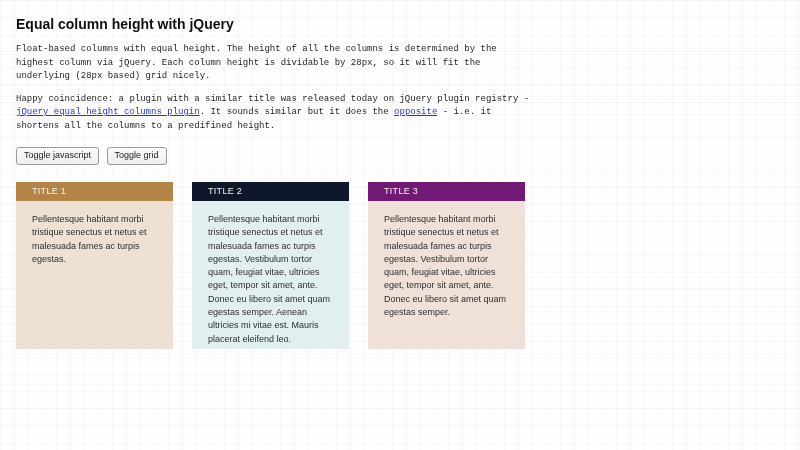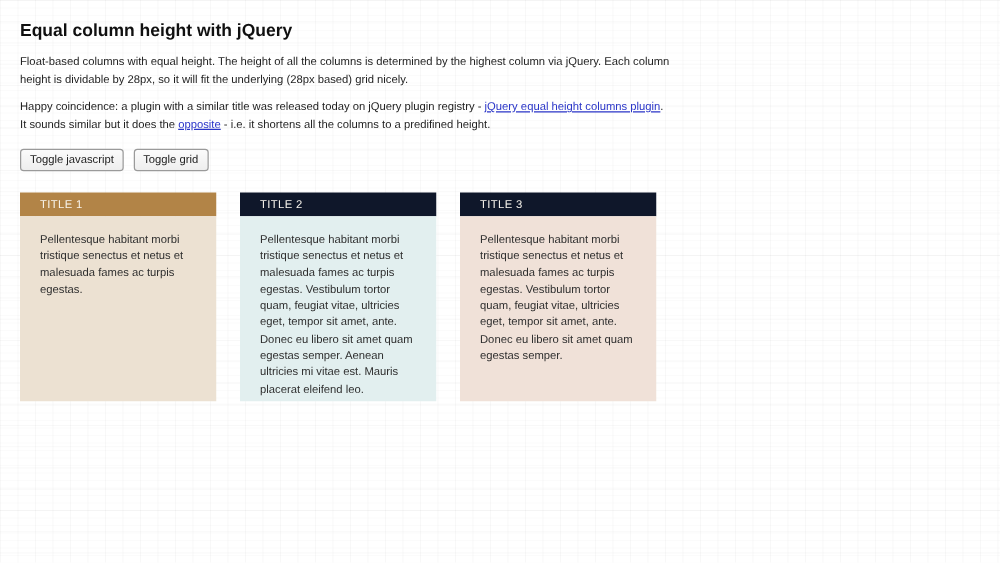--- a/index.html
+++ b/index.html
@@ -25,20 +25,21 @@
     font-weight: bold;
     color: #101010;
   }
 
   p.intro {
     width: 520px;
     margin: 0 0 9px 0;
     font-size: 9px;
     line-height: 13.5px;
     color: #1e1e1e;
+    font-family: Liberation Mono, monospace;
   }
   p.intro a {
     text-decoration: underline;
     cursor: pointer;
   }
 
   .toolbar { margin: 11px 0 0 0; }
   .toolbar button {
     font-family: "Liberation Sans", sans-serif;
     font-size: 9px;
@@ -107,20 +108,20 @@
     </div>
 
     <div class="column">
       <div class="col-header" style="background: #0f172a;">
         <span>TITLE 2</span>
       </div>
       <div class="col-body" style="background: rgb(226, 239, 239);">Pellentesque habitant morbi tristique senectus et netus et malesuada fames ac turpis egestas. Vestibulum tortor quam, feugiat vitae, ultricies eget, tempor sit amet, ante. Donec eu libero sit amet quam egestas semper. Aenean ultricies mi vitae est. Mauris placerat eleifend leo.</div>
     </div>
 
     <div class="column">
-      <div class="col-header" style="background: #0f172a;">
+      <div class="col-header" style="background: #701a75;">
         <span>TITLE 3</span>
       </div>
       <div class="col-body" style="background: rgb(240, 225, 216);">Pellentesque habitant morbi tristique senectus et netus et malesuada fames ac turpis egestas. Vestibulum tortor quam, feugiat vitae, ultricies eget, tempor sit amet, ante. Donec eu libero sit amet quam egestas semper.</div>
     </div>
 
   </div>
 </div>
 
 </body></html>

